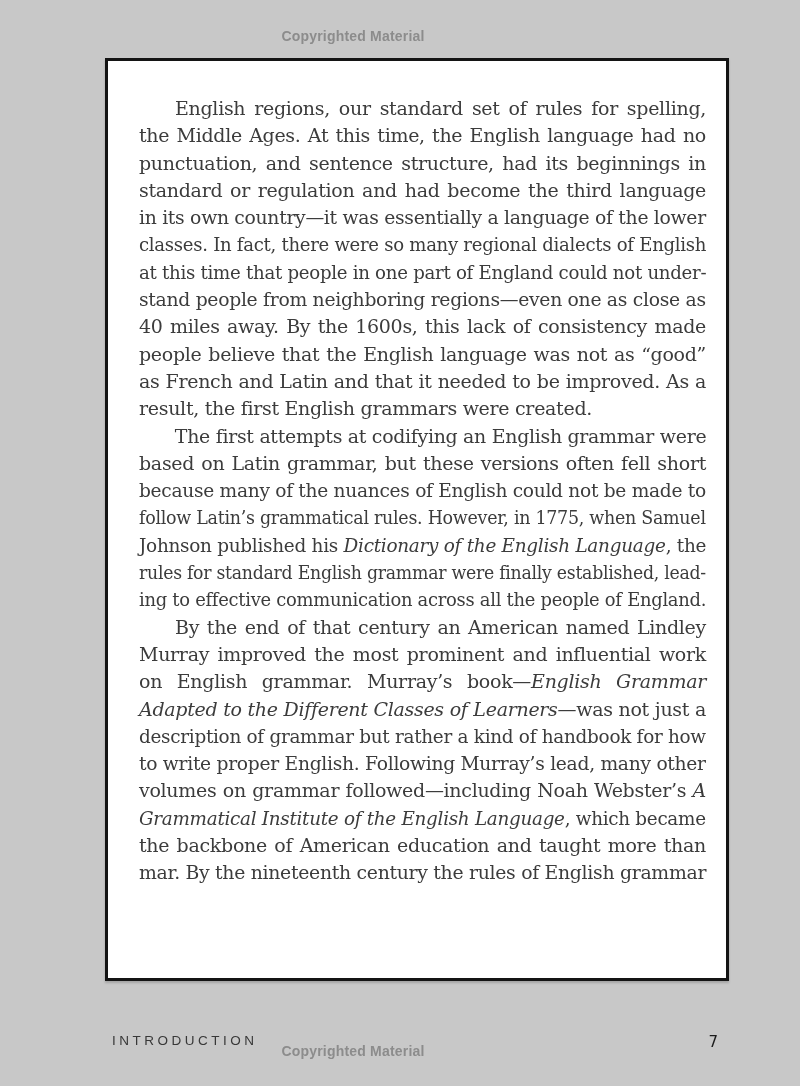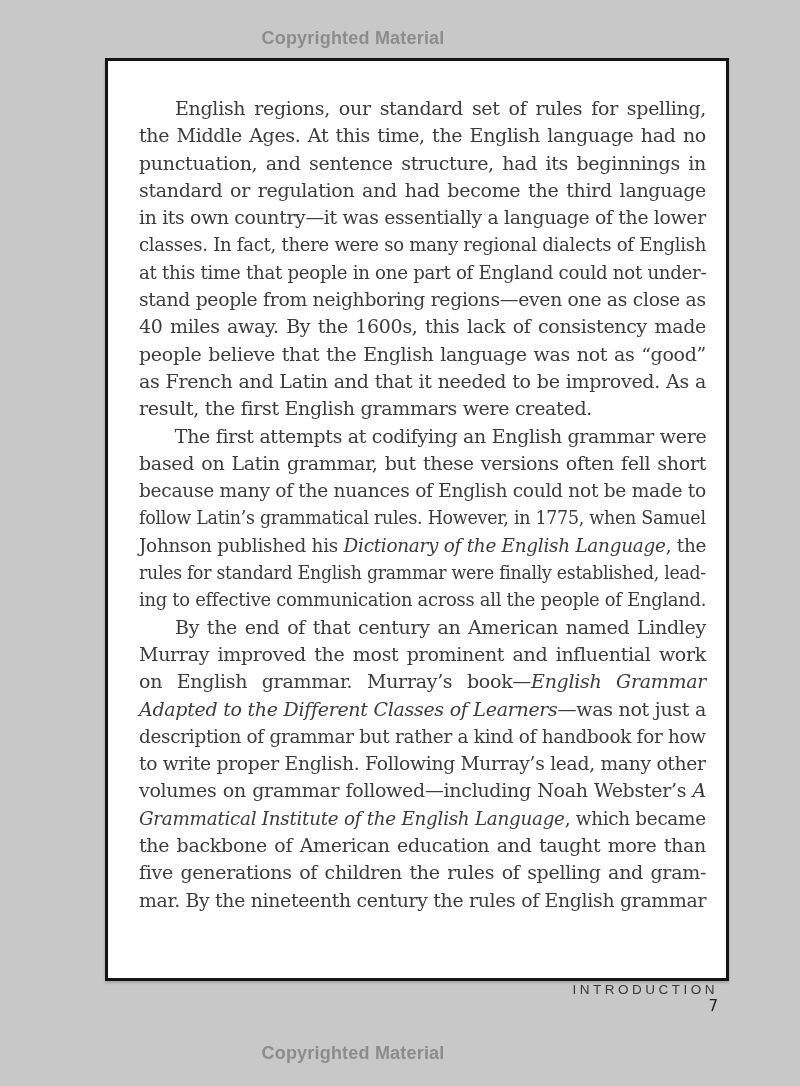--- a/index.html
+++ b/index.html
@@ -13,21 +13,21 @@
     position: relative;
     width: 800px; height: 1086px;
     background: #c8c8c8;
   }
   .copyright {
     position: absolute;
     left: 0; width: 706px;
     text-align: center;
     font-family: "Liberation Sans", sans-serif;
     font-weight: bold;
-    font-size: 18px;
+    font-size: 14px;
     color: #8c8c8c;
     letter-spacing: 0.2px;
   }
   .copyright.top { top: 28px; }
   .copyright.bottom { top: 1043px; }
   .paper {
     position: absolute;
     left: 105px; top: 58px;
     width: 624px; height: 923px;
     box-sizing: border-box;
@@ -50,26 +50,25 @@
     min-height: 27.3px;
   }
   .line.last {
     text-align: left;
     text-align-last: left;
   }
   .line.indent { padding-left: 36px; }
   .it { font-style: italic; }
   .footer {
     position: absolute;
-    left: 112px; top: 982px;
+    left: 112px; top: 1033px;
     width: 606px;
     display: flex;
     justify-content: space-between;
-    align-items: flex-end;
-    flex-direction: column;
+    align-items: flex-start;
   }
   .running-head {
     font-family: "Liberation Sans", sans-serif;
     font-size: 13.5px;
     letter-spacing: 3.5px;
     color: #383838;
   }
   .page-number {
     font-family: "DejaVu Sans", sans-serif;
     font-size: 15px;
@@ -106,21 +105,20 @@
         <div class="line last" style="white-space: nowrap; transform: scaleX(0.943428); transform-origin: left top;"><span>ing to effective communication across all the people of England.</span></div>
         <div class="line indent" style=""><span>By the end of that century an American named Lindley</span></div>
         <div class="line" style=""><span>Murray improved the most prominent and influential work</span></div>
         <div class="line" style=""><span>on English grammar. Murray’s book—</span><span class="it">English Grammar</span></div>
         <div class="line" style=""><span class="it">Adapted to the Different Classes of Learners</span><span>—was not just a</span></div>
         <div class="line" style="white-space: nowrap; transform: scaleX(0.969231); transform-origin: left top;"><span>description of grammar but rather a kind of handbook for how</span></div>
         <div class="line" style="white-space: nowrap; transform: scaleX(0.984375); transform-origin: left top;"><span>to write proper English. Following Murray’s lead, many other</span></div>
         <div class="line" style=""><span>volumes on grammar followed—including Noah Webster’s </span><span class="it">A</span></div>
         <div class="line" style="white-space: nowrap; transform: scaleX(0.965928); transform-origin: left top;"><span class="it">Grammatical Institute of the English Language</span><span>, which became</span></div>
         <div class="line" style=""><span>the backbone of American education and taught more than</span></div>
-        <div class="line" style=""><span>five generations of children the rules of spelling and gram-</span></div>
         <div class="line" style="white-space: nowrap; transform: scaleX(0.991259); transform-origin: left top;"><span>mar. By the nineteenth century the rules of English grammar</span></div>
       </div>
   </div>
 
   <div class="footer">
     <span class="running-head">INTRODUCTION</span>
     <span class="page-number">7</span>
   </div>
 
   <div class="copyright bottom">Copyrighted Material</div>

